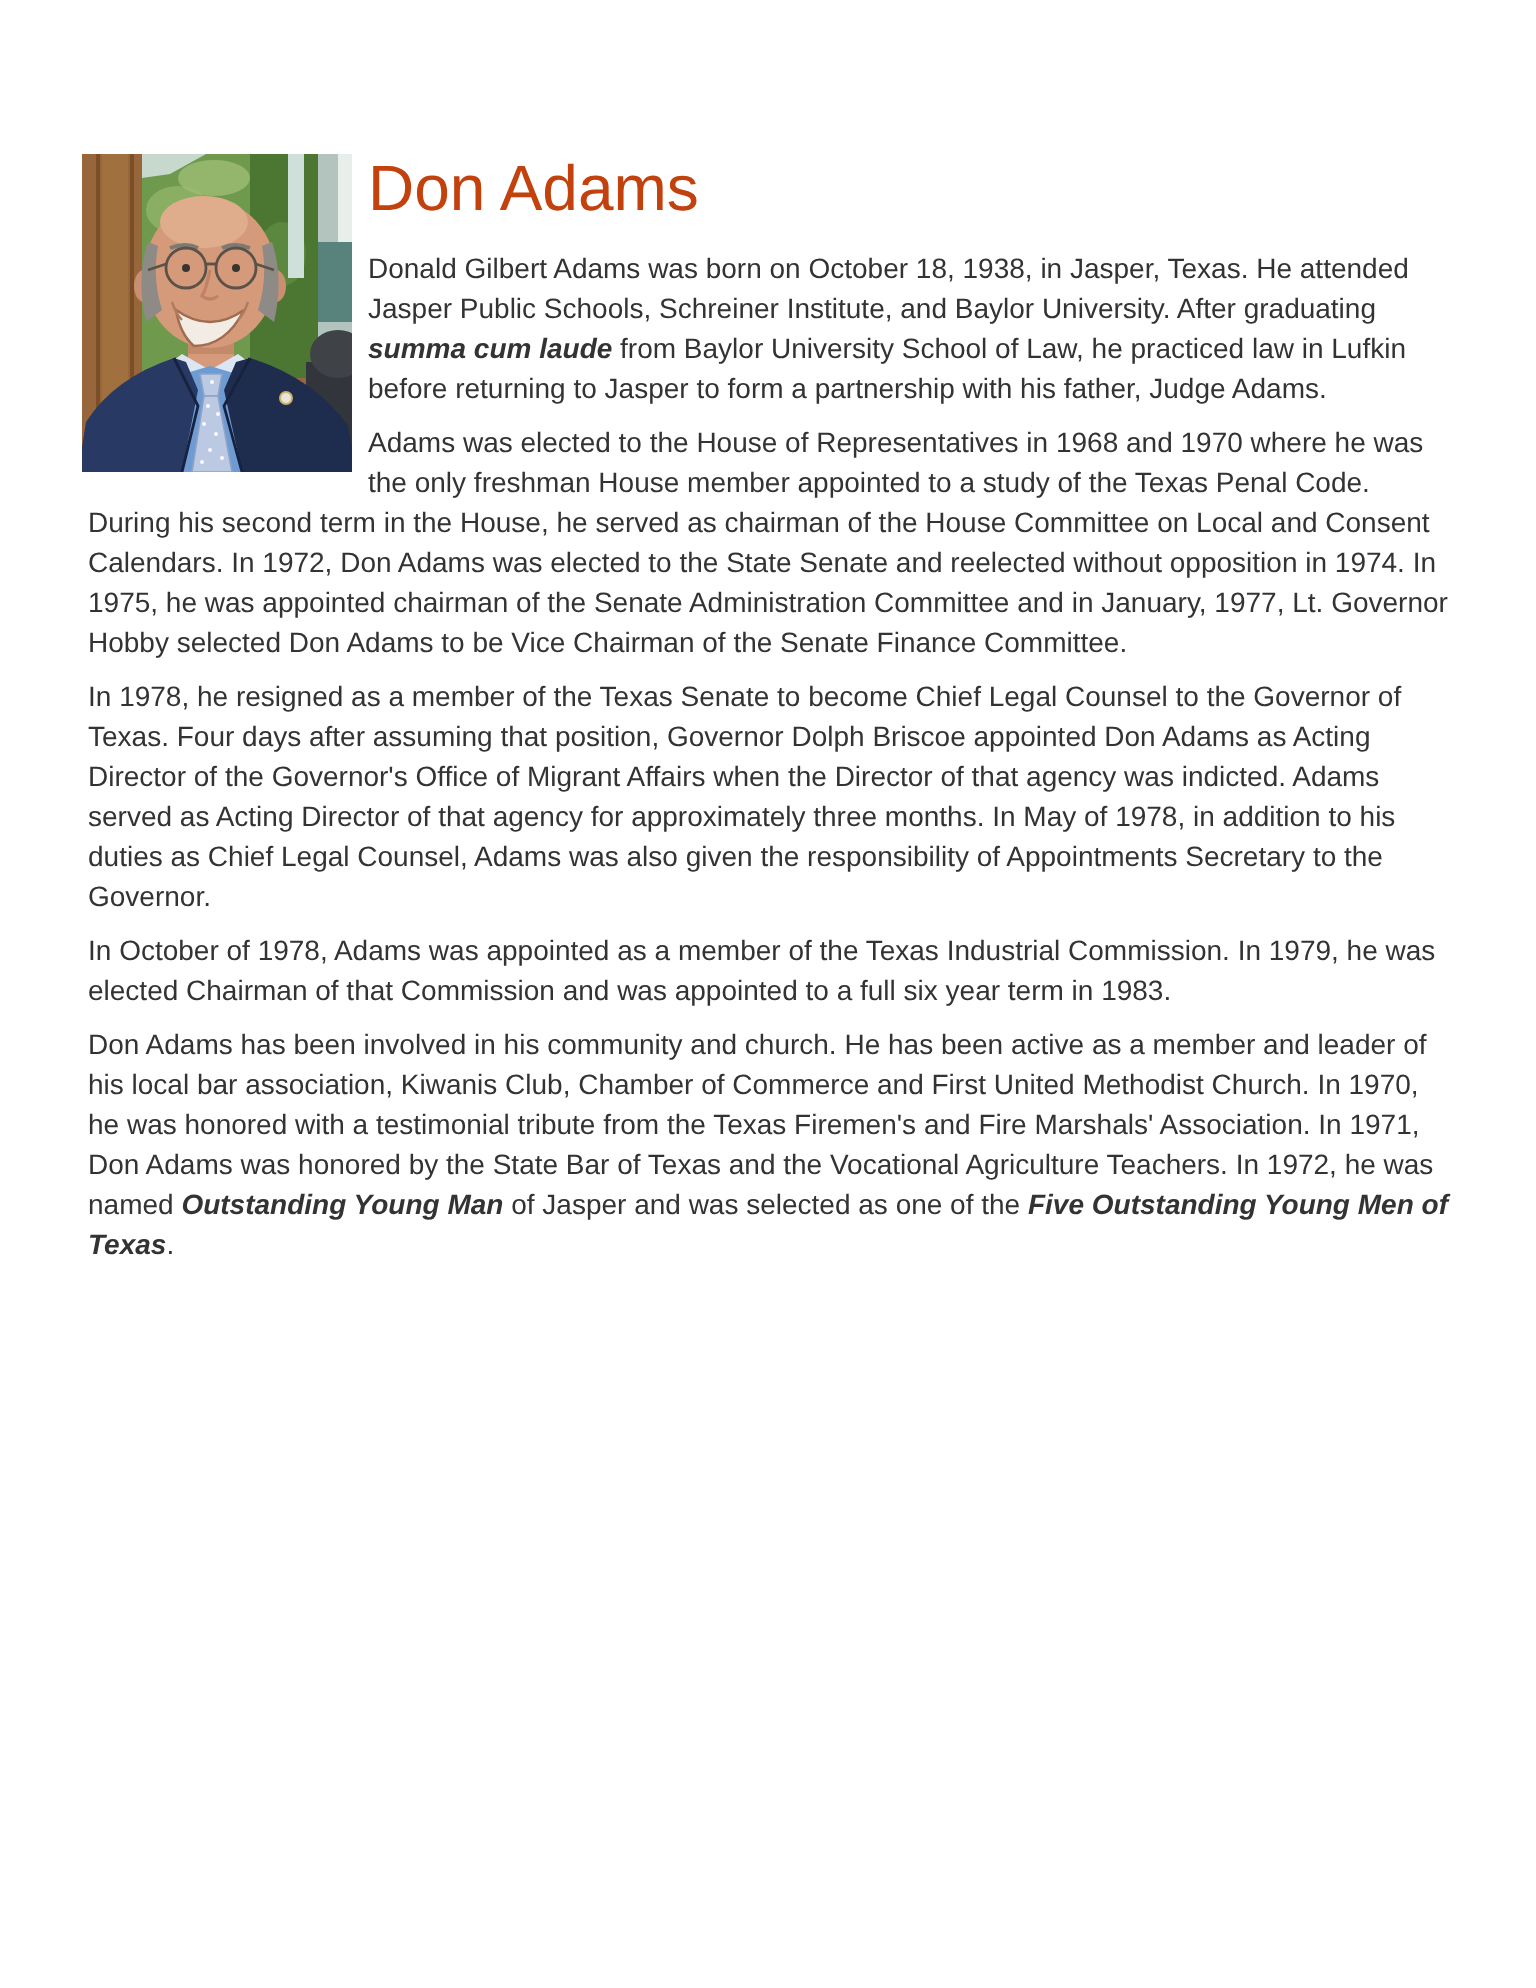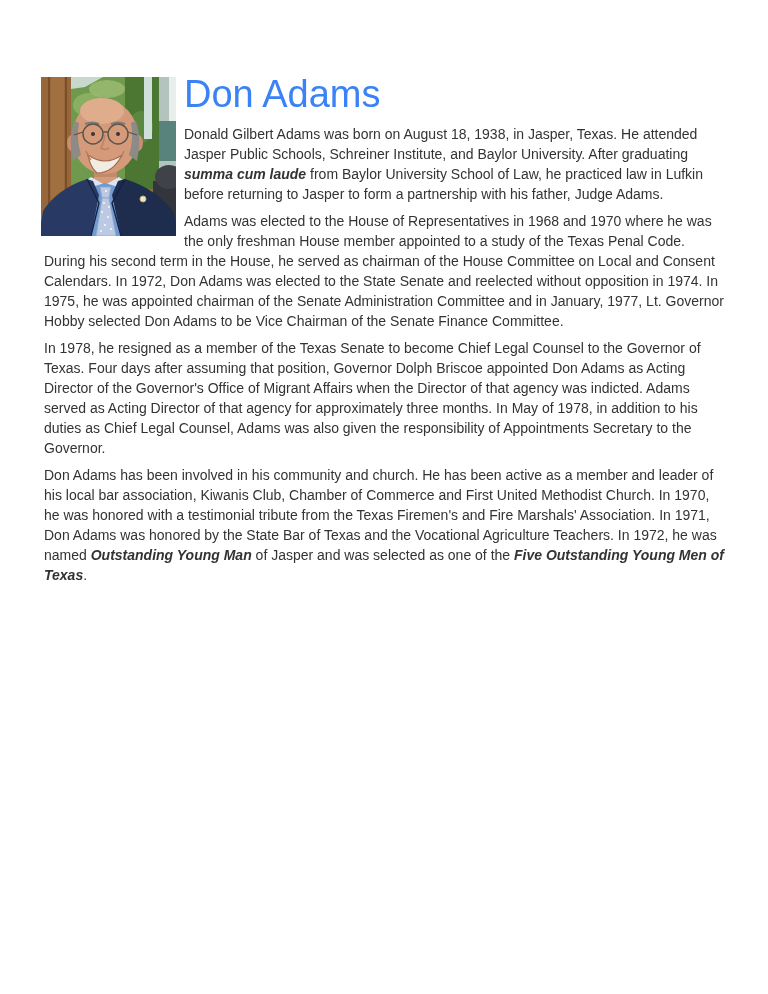--- a/index.html
+++ b/index.html
@@ -17,25 +17,25 @@
   }
   .photo-float {
     float: left;
     width: 135px;
     height: 159px;
     margin: 1px 8px 4px -3px;
     overflow: hidden;
   }
   .photo-float svg { display: block; width: 135px; height: 159px; }
   h1.doc-title {
-    font-size: 38px;
+    font-size: 32px;
     line-height: 36px;
     font-weight: 400;
     letter-spacing: 0;
-    color: #3b82f6;
+    color: #c2410c;
     margin: 0 0 12px 0;
   }
   p.body-para {
     font-size: 14px;
     line-height: 20px;
     margin: 0 0 7px 0;
     color: #333333;
   }
   p.body-para em { font-style: italic; font-weight: bold; }
   .clear { clear: both; }
@@ -121,20 +121,21 @@
         <path d="M 137,159 L 133,136 Q 116,112 84,102 L 77,104 L 71,118 L 80,159 Z" fill="#1e2c4e"></path>
         <path d="M 46,102 L 58,126 L 50,159" stroke="#16223f" stroke-width="1.4" fill="none"></path>
         <path d="M 84,102 L 71,126 L 80,159" stroke="#16223f" stroke-width="1.4" fill="none"></path>
 
         <circle cx="102" cy="122" r="3" fill="#e8e4da" stroke="#c9b36a" stroke-width="1"></circle>
       </svg>
     </div>
 
     <h1 class="doc-title">Don Adams</h1>
 
-    <p class="body-para"><span>Donald Gilbert Adams was born on August 18, 1938, in Jasper, Texas. He attended Jasper Public Schools, Schreiner Institute, and Baylor University. After graduating </span><em>summa cum laude</em><span> from Baylor University School of Law, he practiced law in Lufkin before returning to Jasper to form a partnership with his father, Judge Adams.</span></p>
+    <p class="body-para"><span>Donald Gilbert Adams was born on October 18, 1938, in Jasper, Texas. He attended Jasper Public Schools, Schreiner Institute, and Baylor University. After graduating </span><em>summa cum laude</em><span> from Baylor University School of Law, he practiced law in Lufkin before returning to Jasper to form a partnership with his father, Judge Adams.</span></p>
     <p class="body-para"><span>Adams was elected to the House of Representatives in 1968 and 1970 where he was the only freshman House member appointed to a study of the Texas Penal Code. During his second term in the House, he served as chairman of the House Committee on Local and Consent Calendars. In 1972, Don Adams was elected to the State Senate and reelected without opposition in 1974. In 1975, he was appointed chairman of the Senate Administration Committee and in January, 1977, Lt. Governor Hobby selected Don Adams to be Vice Chairman of the Senate Finance Committee.</span></p>
     <p class="body-para"><span>In 1978, he resigned as a member of the Texas Senate to become Chief Legal Counsel to the Governor of Texas. Four days after assuming that position, Governor Dolph Briscoe appointed Don Adams as Acting Director of the Governor's Office of Migrant Affairs when the Director of that agency was indicted. Adams served as Acting Director of that agency for approximately three months. In May of 1978, in addition to his duties as Chief Legal Counsel, Adams was also given the responsibility of Appointments Secretary to the Governor.</span></p>
+    <p class="body-para"><span>In October of 1978, Adams was appointed as a member of the Texas Industrial Commission. In 1979, he was elected Chairman of that Commission and was appointed to a full six year term in 1983.</span></p>
     <p class="body-para"><span>Don Adams has been involved in his community and church. He has been active as a member and leader of his local bar association, Kiwanis Club, Chamber of Commerce and First United Methodist Church. In 1970, he was honored with a testimonial tribute from the Texas Firemen's and Fire Marshals' Association. In 1971, Don Adams was honored by the State Bar of Texas and the Vocational Agriculture Teachers. In 1972, he was named </span><em>Outstanding Young Man</em><span> of Jasper and was selected as one of the </span><em>Five Outstanding Young Men of Texas</em><span>.</span></p>
 
     <div class="clear"></div>
   </div>
 </div>
 
 </body></html>

